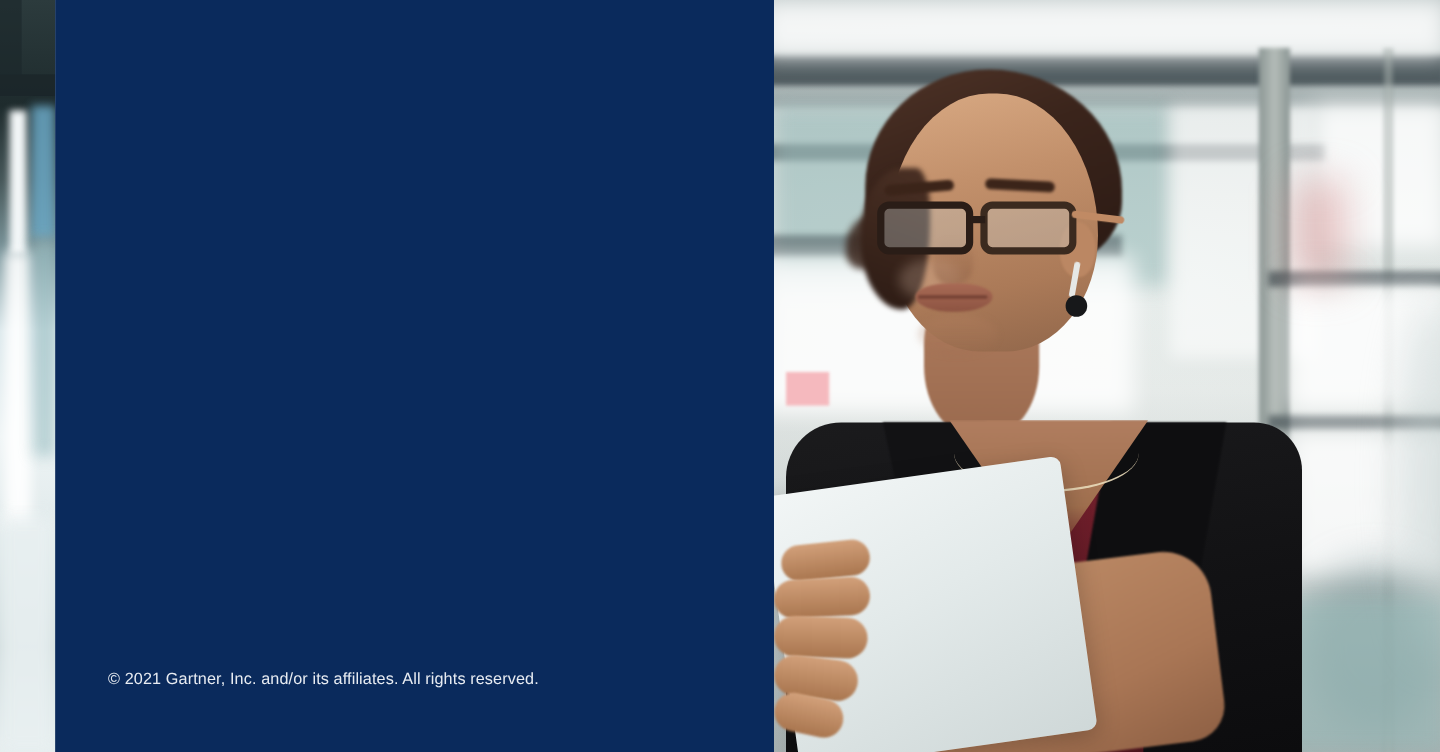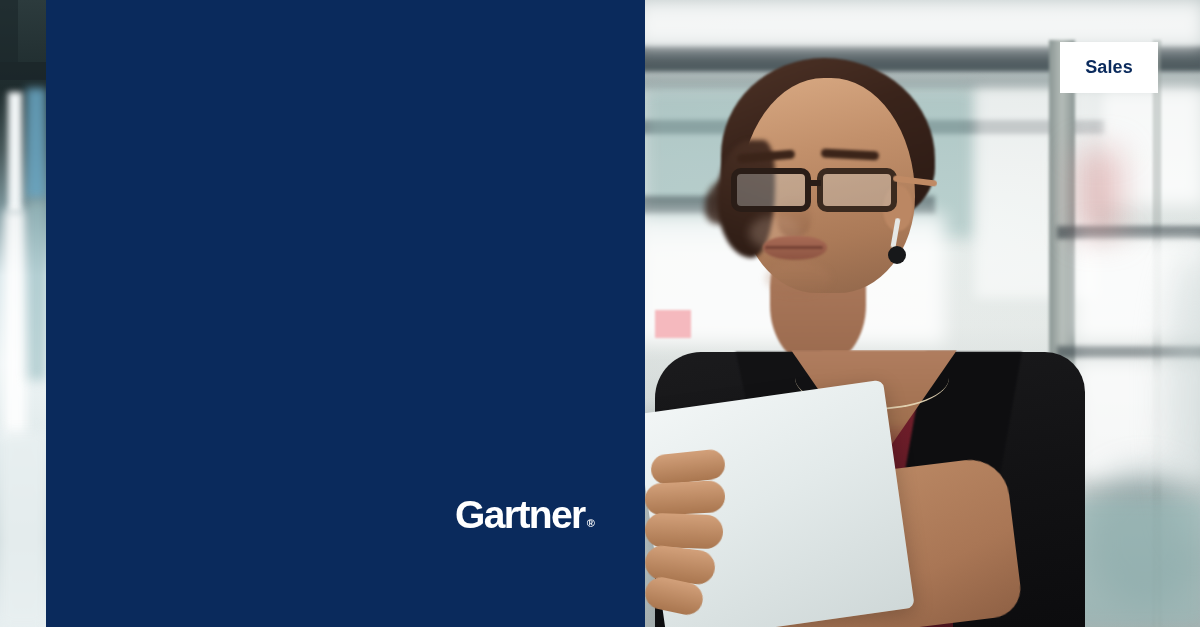--- a/index.html
+++ b/index.html
@@ -294,24 +294,18 @@
       <div class="strip-glass" style="left:8px;  top:92px; width:14px; height:120px; background:#f2f6f7; filter:blur(3px);"></div>
       <div class="strip-glass" style="left:4px;  top:210px; width:22px; height:230px; background:#ffffff; filter:blur(5px); opacity:.9;"></div>
       <div class="strip-glass" style="left:28px; top:200px; width:18px; height:180px; background:#9dc0c4; filter:blur(6px); opacity:.7;"></div>
       <div class="strip-glass" style="left:0;    top:430px; width:46px; height:197px; background:#e9f0f1; filter:blur(6px); opacity:.85;"></div>
     </div>
   </div>
 
   <div class="panel">
 
 
-    <div class="logo-wrap">
-      <span class="logo">Gartner</span>
-      <span class="logo-reg">®</span>
-    </div>
-
+
+    <div class="copyright">© 2021 Gartner, Inc. and/or its affiliates. All rights reserved.</div>
   </div>
 
-  <div class="badge">
-    <span>Sales</span>
-  </div>
 
 </div>
 
 </body></html>

